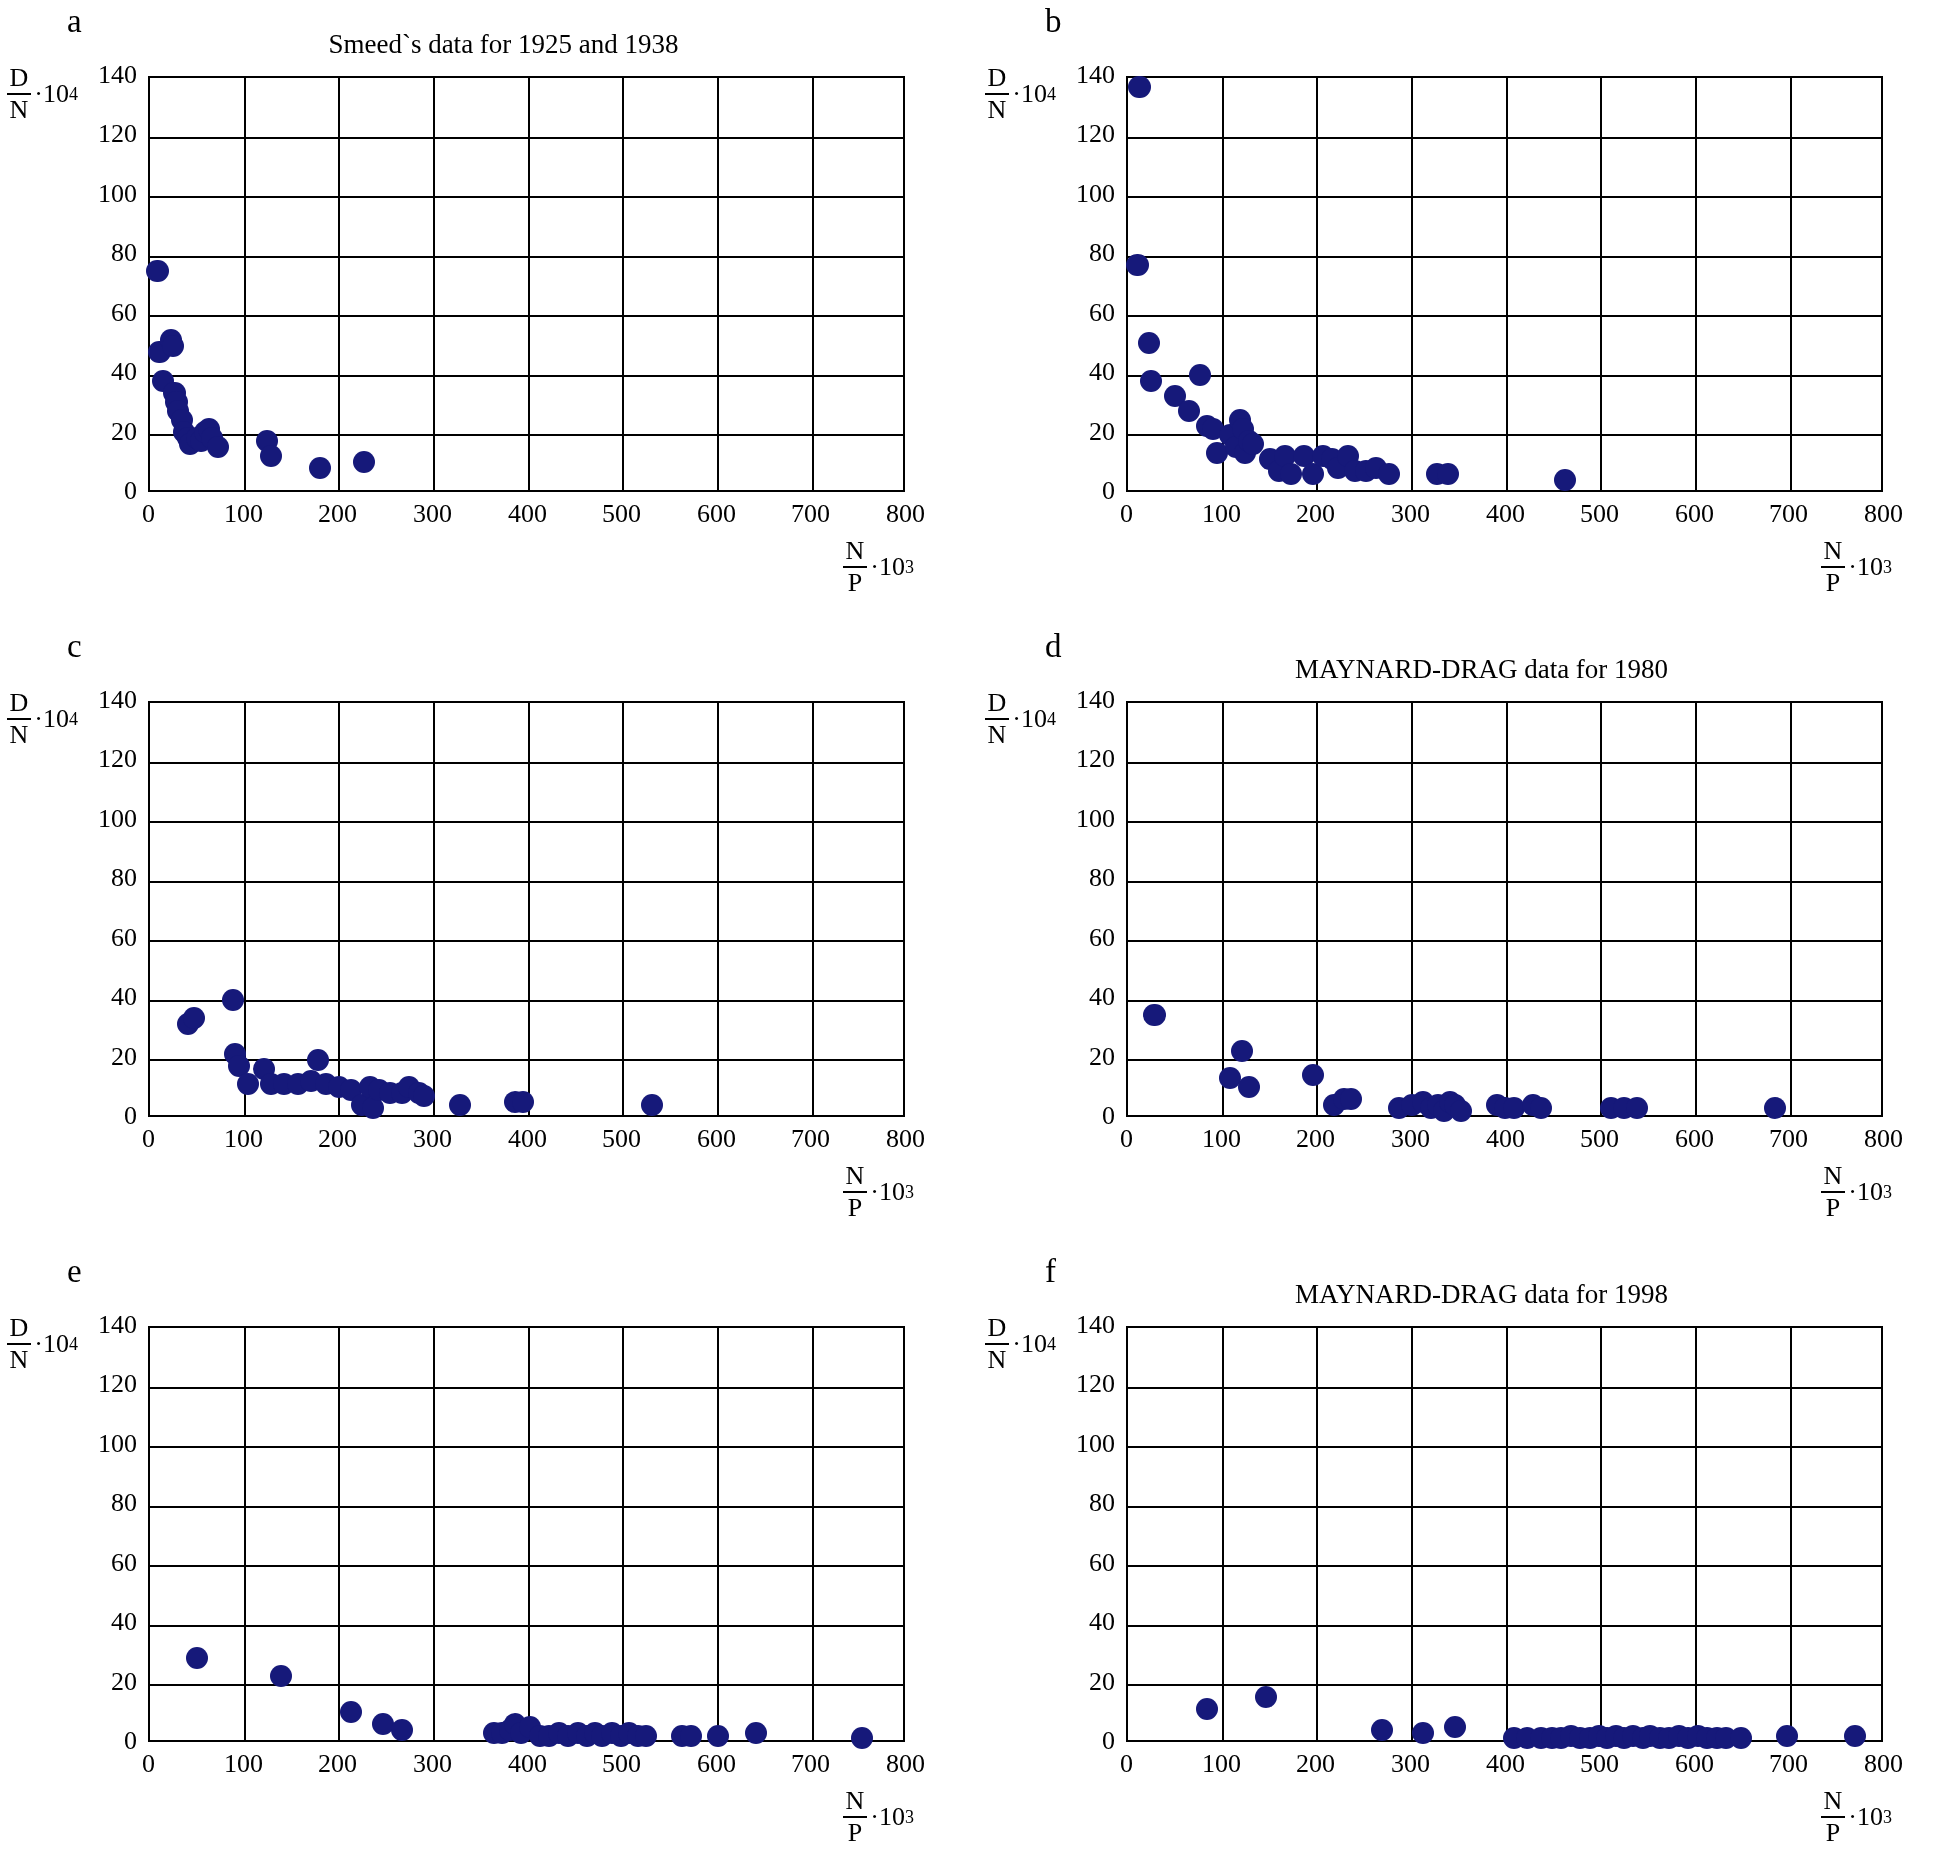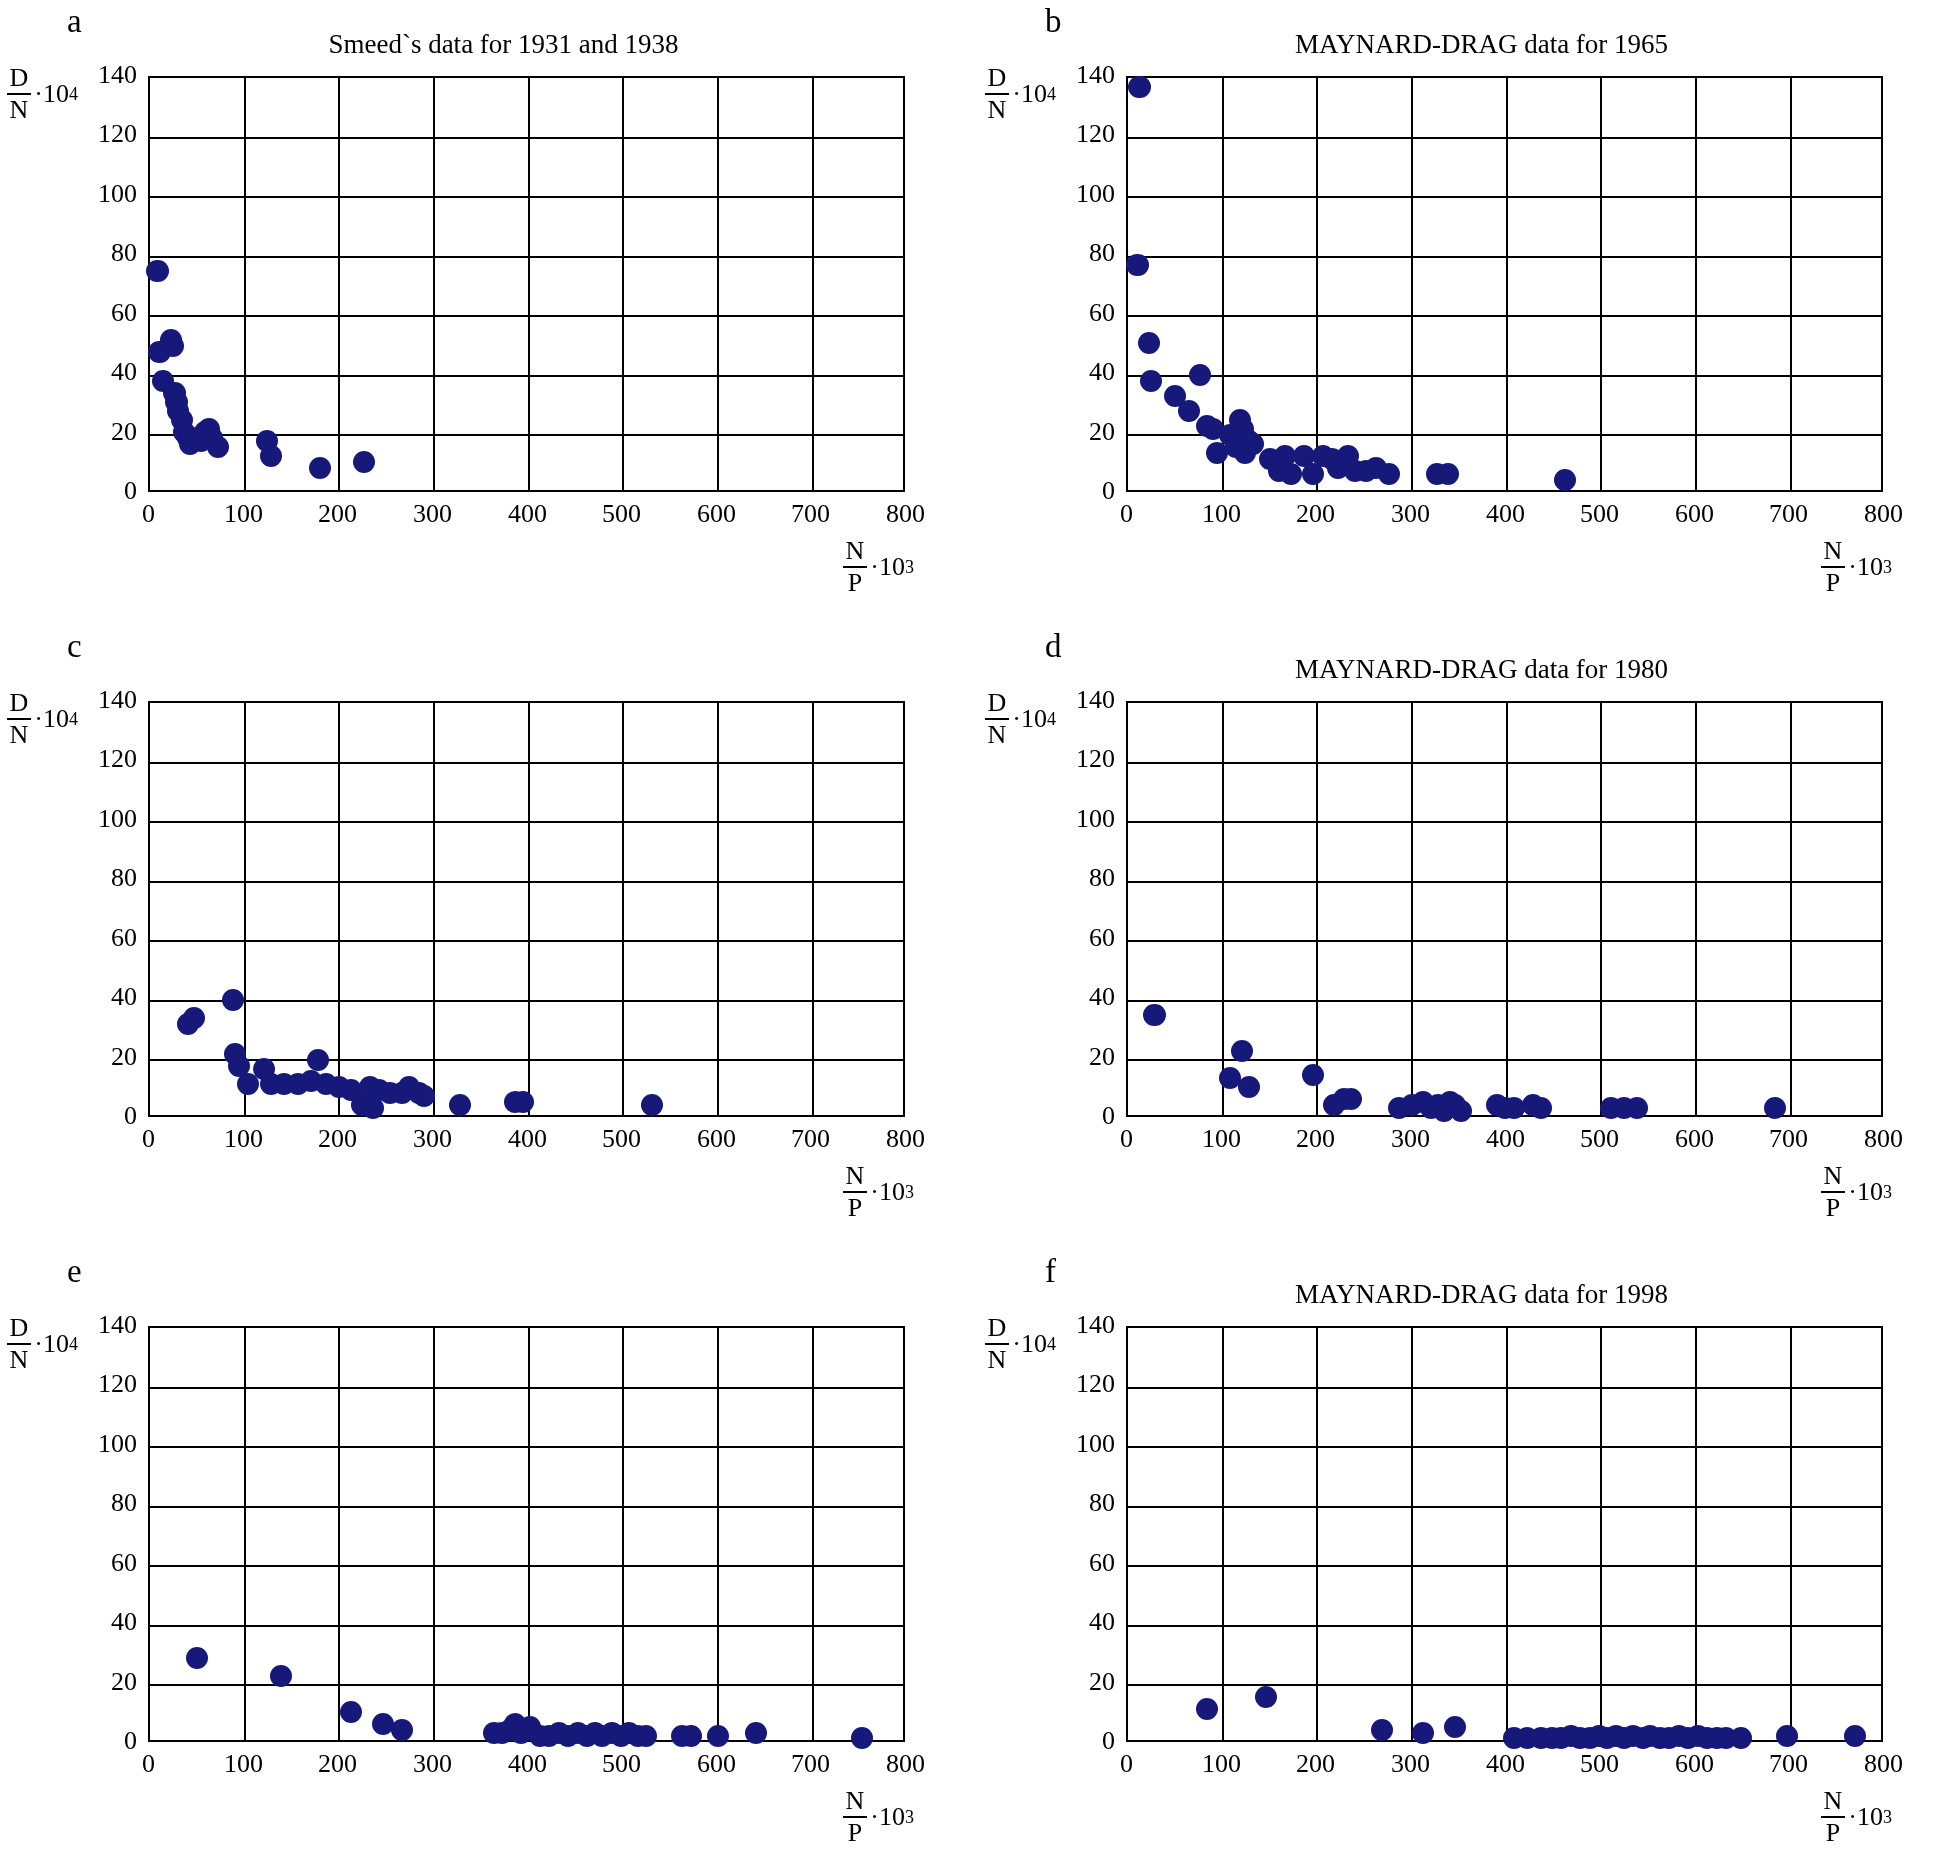--- a/index.html
+++ b/index.html
@@ -137,21 +137,21 @@
     margin-left: 3.4px;
   }
 </style>
 </head>
 <body>
 
 <div class="grid-wrap">
 
   <div class="panel">
     <div class="panel-letter">a</div>
-    <div class="panel-title">Smeed`s data for 1931 and 1938</div>
+    <div class="panel-title">Smeed`s data for 1925 and 1938</div>
     <div class="yaxis-label">
       <span class="frac">
         <span class="num">D</span>
         <span class="bar"></span>
         <span class="den">N</span>
       </span>
       <span class="mult">·10</span>
         <span class="axis-sup">4</span>
     </div>
     <div class="xaxis-label">
@@ -214,21 +214,20 @@
       <div class="ytick" style="top: 373px;">40</div>
       <div class="ytick" style="top: 314px;">60</div>
       <div class="ytick" style="top: 254px;">80</div>
       <div class="ytick" style="top: 195px;">100</div>
       <div class="ytick" style="top: 135px;">120</div>
       <div class="ytick" style="top: 76px;">140</div>
     </div>
 
   <div class="panel">
     <div class="panel-letter">b</div>
-    <div class="panel-title">MAYNARD-DRAG data for 1965</div>
     <div class="yaxis-label">
       <span class="frac">
         <span class="num">D</span>
         <span class="bar"></span>
         <span class="den">N</span>
       </span>
       <span class="mult">·10</span>
         <span class="axis-sup">4</span>
     </div>
     <div class="xaxis-label">

